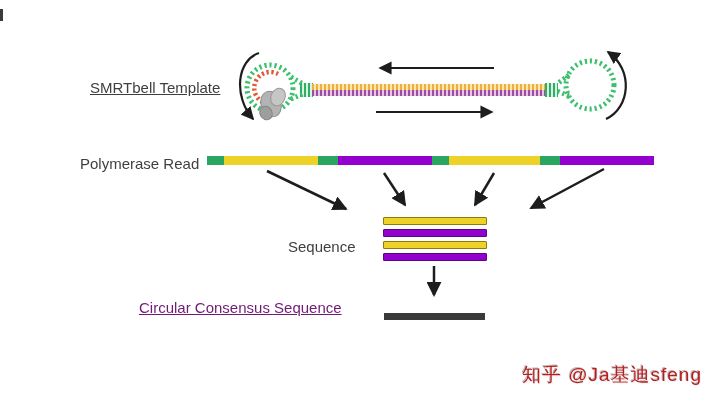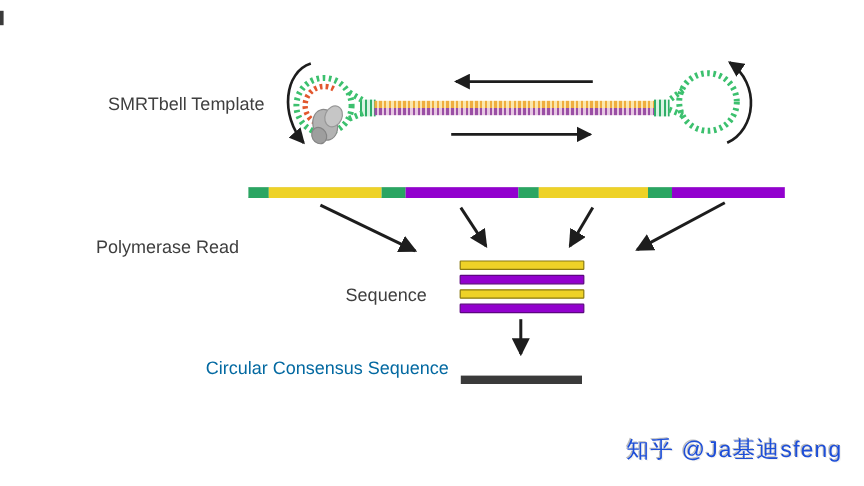--- a/index.html
+++ b/index.html
@@ -27,37 +27,37 @@
 
   
   .subreads-stack{position:absolute;left:383px;top:217px;width:104px;
     display:flex;flex-direction:column;gap:4px;}
   .subread{height:6px;border:1px solid;border-radius:1px;}
 
   
   .ccs-bar{position:absolute;left:384px;top:313px;width:101px;height:7px;background:#3a3a3a;}
 
   
-  .ccs-label{position:absolute;left:139px;top:298px;width:235px;text-align:right;
-    color:#0369a1;font-size:15px;line-height:19px;}
+  .ccs-label{position:absolute;left:139px;top:298px;width:235px;text-align:left;
+    color:#701a75;font-size:15px;line-height:19px;text-decoration:underline;}
 
   .watermark{position:absolute;top:362px;right:18px;font-size:19px;color:#cccccc;
     letter-spacing:1px;text-shadow:1px 1px 0 #f2f2f2,-1px -1px 0 #bdbdbd;white-space:nowrap;}
 
   .scan-artifact{position:absolute;left:0;top:9px;width:3px;height:12px;background:#3a3a3a;}
 </style>
 </head>
 <body>
 
 <div class="canvas">
 
   <div class="scan-artifact"></div>
 
-  <div class="label" style="left:90px;top:79px;">SMRTbell Template</div>
-  <div class="label" style="left:80px;top:155px;margin-top:43px;">Polymerase Read</div>
+  <div class="label" style="left:90px;top:79px;text-decoration:underline;">SMRTbell Template</div>
+  <div class="label" style="left:80px;top:155px;">Polymerase Read</div>
   <div class="label" style="left:288px;top:238px;">Sequence</div>
   <div class="ccs-label">
     <div>Circular Consensus Sequence</div>
   </div>
 
   <div class="adapter-block adapter-left"></div>
   <div class="strand-top"></div>
   <div class="strand-bottom"></div>
   <div class="adapter-block adapter-right"></div>
 
@@ -112,15 +112,15 @@
 
   <div class="subreads-stack">
       <div class="subread" style="background: rgb(238, 210, 39); border-color: rgb(138, 122, 16);"></div>
       <div class="subread" style="background: rgb(146, 1, 206); border-color: rgb(92, 6, 128);"></div>
       <div class="subread" style="background: rgb(238, 210, 39); border-color: rgb(138, 122, 16);"></div>
       <div class="subread" style="background: rgb(146, 1, 206); border-color: rgb(92, 6, 128);"></div>
     </div>
 
   <div class="ccs-bar" style="background: rgb(58, 58, 58);"></div>
 
-  <div class="watermark" style="color: #1d4ed8;">知乎 @Ja基迪sfeng</div>
+  <div class="watermark" style="color: #b91c1c;">知乎 @Ja基迪sfeng</div>
 
 </div>
 
 </body></html>

